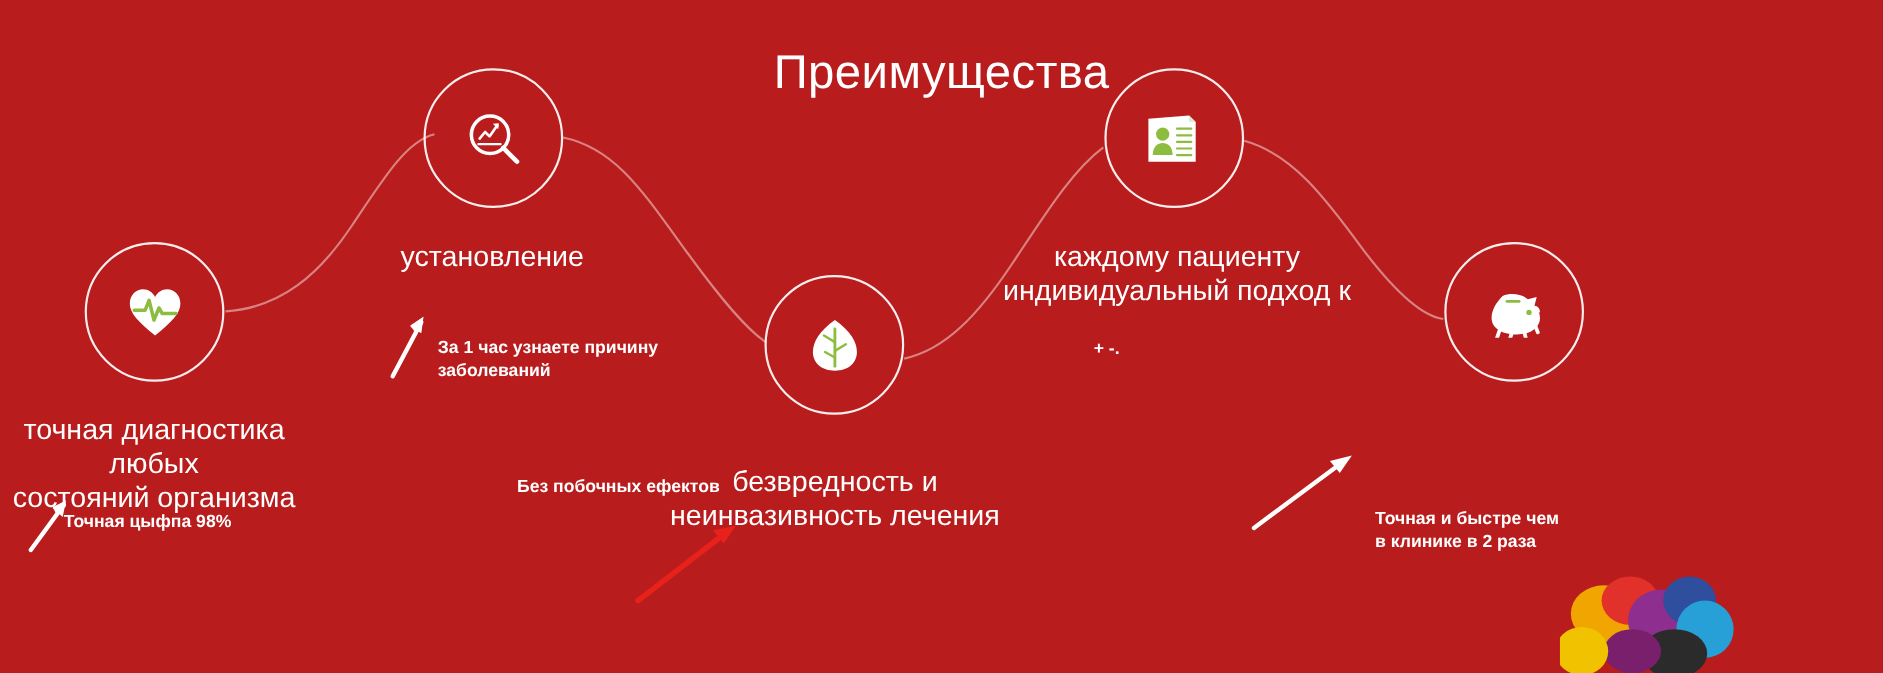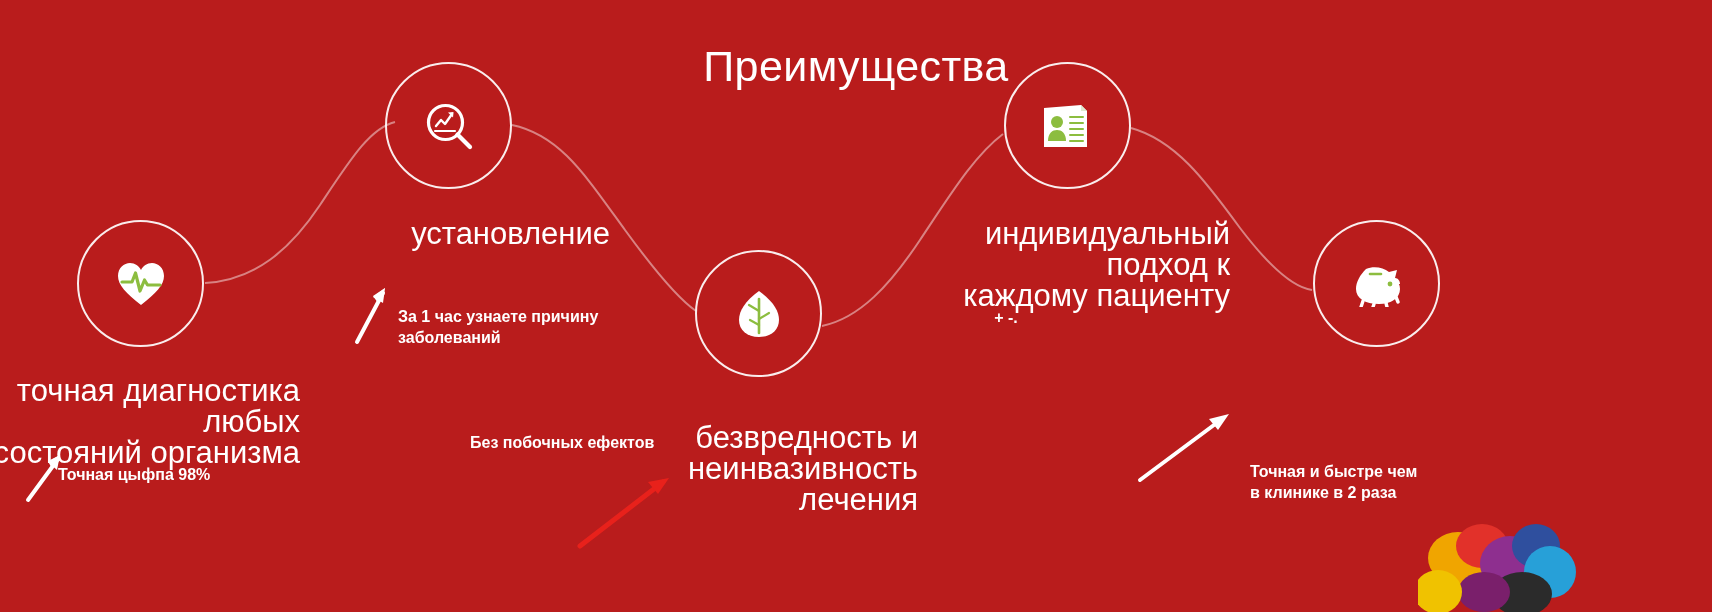--- a/index.html
+++ b/index.html
@@ -50,24 +50,24 @@
     display: flex;
     align-items: center;
     justify-content: center;
   }
   .circle svg { display: block; }
 
   
   .caption {
     position: absolute;
     color: #ffffff;
-    font-size: 31px;
+    font-size: 26px;
     line-height: 31px;
     font-weight: 300;
-    text-align: right;
+    text-align: center;
     font-family: "Liberation Sans", sans-serif;
   }
 
   
   .note {
     position: absolute;
     color: #ffffff;
     font-size: 16px;
     line-height: 21px;
     font-weight: 600;
@@ -164,22 +164,22 @@
       <svg width="54" height="48" viewBox="0 0 54 48">
         <path d="M3 6 L40 3 L46 9 L46 45 L3 45 Z" fill="#ffffff"></path>
         <path d="M40 3 L40 9 L46 9 Z" fill="#dfe9cf"></path>
         <circle cx="16" cy="20" r="6" fill="#8cbd3f"></circle>
         <path d="M7 39 C7 31 11.5 28 16 28 C20.5 28 25 31 25 39 Z" fill="#8cbd3f"></path>
         <path d="M29 15 H42 M29 21 H42 M29 27 H42 M29 33 H42 M29 39 H42" stroke="#8cbd3f" stroke-width="2" stroke-linecap="round"></path>
       </svg>
     </span>
   </div>
   <div class="caption" style="left:910px; top:218px; width:320px;">
+    <div>каждому пациенту</div>
     <div>индивидуальный подход к</div>
-    <div>каждому пациенту</div>
   </div>
 
   <div class="circle" style="left:1313px; top:220px; width:127px; height:127px;">
     <span>
       <svg width="54" height="46" viewBox="0 0 54 46">
         <path d="M16 8 C23 5 33 6 39 11 L47 9 L45 17
                  C48 20 50 24 50 28 C50 37 41 43 29 43
                  C15 43 6 37 6 28 C6 21 10 14 16 8 Z" fill="#ffffff"></path>
         <path d="M45 17 C48 17 50 20 50 23 L44 23 Z" fill="#ffffff"></path>
         <circle cx="40" cy="23" r="2.4" fill="#8cbd3f"></circle>

